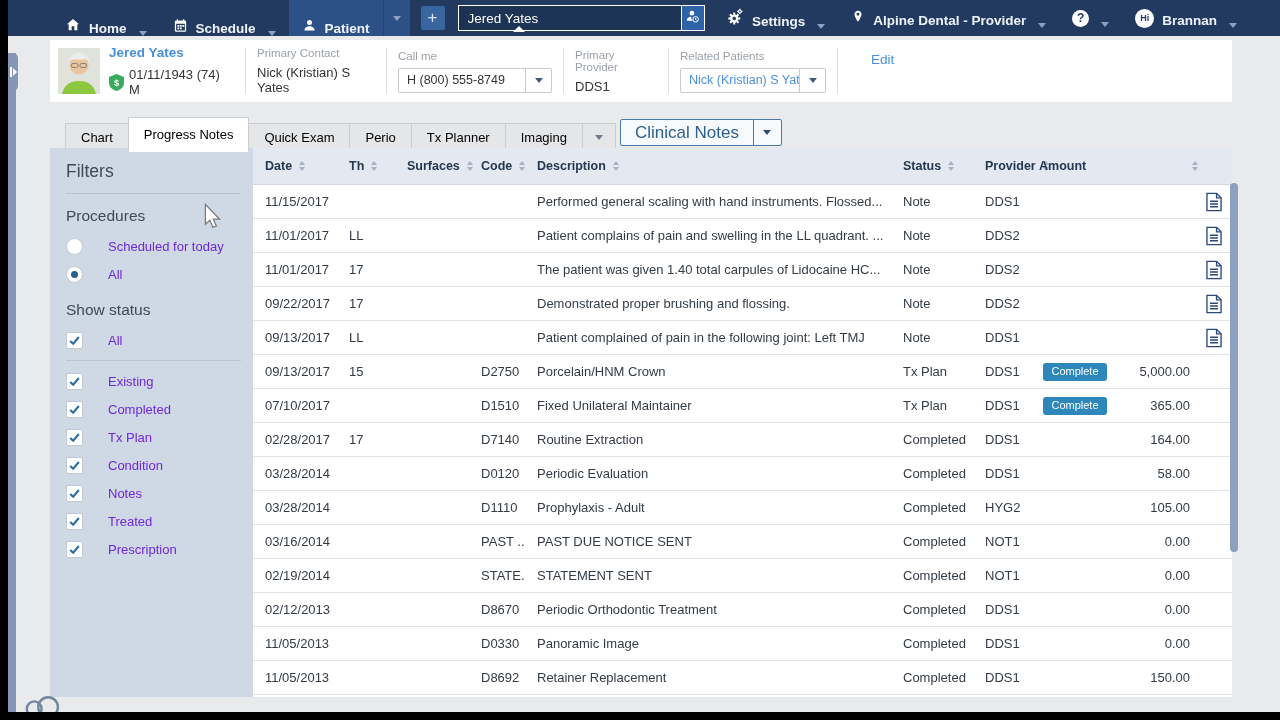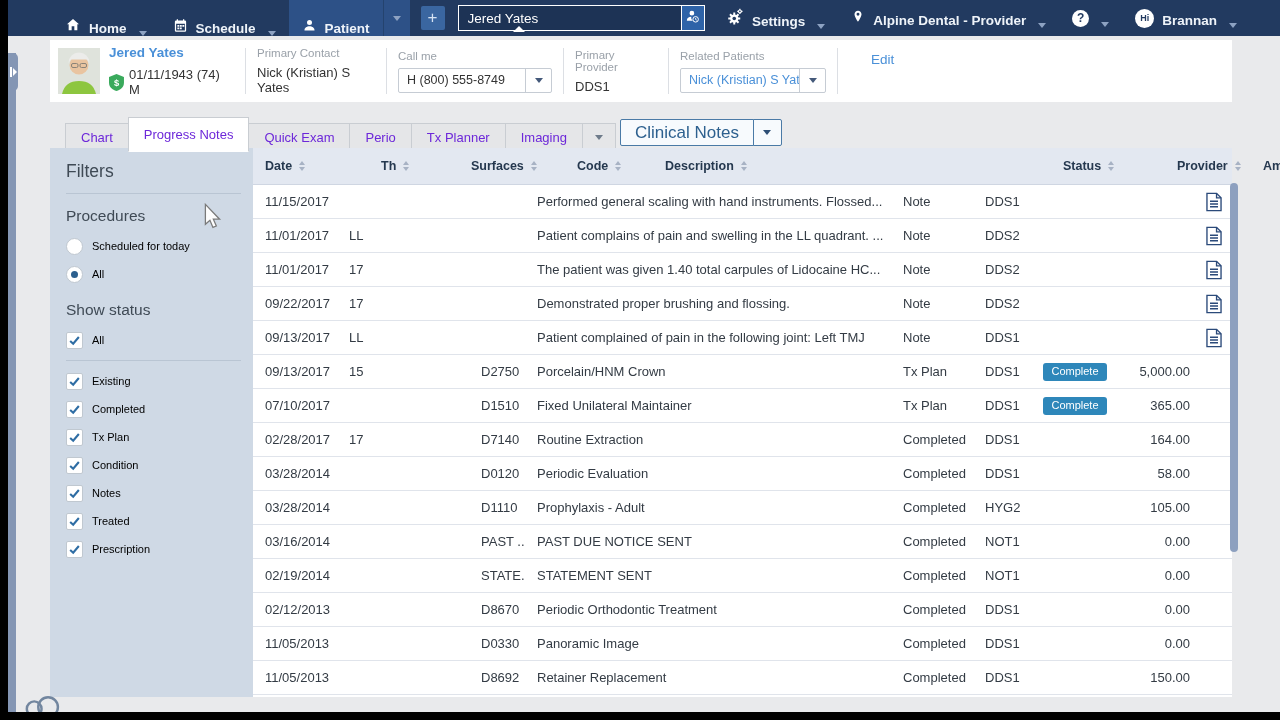--- a/index.html
+++ b/index.html
@@ -45,44 +45,44 @@
   .scaret i{width:0;height:0;border-left:4px solid transparent;border-right:4px solid transparent;border-top:5px solid #44597a;}
   .fld-call{width:154px;flex:none;}
   .fld-prov{width:82px;flex:none;}
   .fld-rel{width:146px;flex:none;}
   .fld-rel .stext{color:#4a90d8;}
   .edit-link{color:#4a90d8;font-size:13.5px;margin-left:22px;align-self:flex-start;margin-top:12px;cursor:pointer;}
 
   
   .tabbar{position:absolute;left:42px;top:118px;width:1182px;height:34px;}
   .tabstrip{position:absolute;left:15px;bottom:0;display:flex;align-items:flex-end;}
-  .tab{height:27px;line-height:27px;padding:0 15px;background:#e5e6e8;border:1px solid #c9cdd2;margin-right:-1px;font-size:13px;color:#6d28d9;cursor:pointer;white-space:nowrap;}
+  .tab{height:27px;line-height:27px;padding:0 15px;background:#e5e6e8;border:1px solid #c9cdd2;margin-right:-1px;font-size:13px;color:#000000;cursor:pointer;white-space:nowrap;}
   .tab.active{height:33px;line-height:33px;background:#fff;border-bottom:1px solid #fff;position:relative;z-index:2;}
   .tab-caret{width:32px;display:flex;align-items:center;justify-content:center;height:27px;padding:0;}
   .tab-caret i{width:0;height:0;border-left:4.5px solid transparent;border-right:4.5px solid transparent;border-top:5px solid #6e7b8a;}
   .clinical{position:absolute;left:570px;top:1px;height:27px;display:flex;border-radius:2px;}
   .cn-main{padding:0 14px;line-height:25px;background:#f7fafd;border:1px solid #4a7aa6;color:#2d608f;font-size:17px;border-radius:2px 0 0 2px;cursor:pointer;}
   .cn-caret{width:27px;background:#f7fafd;border:1px solid #4a7aa6;border-left:1px solid #4a7aa6;margin-left:-1px;display:flex;align-items:center;justify-content:center;border-radius:0 2px 2px 0;cursor:pointer;}
   .cn-caret i{width:0;height:0;border-left:4.5px solid transparent;border-right:4.5px solid transparent;border-top:5px solid #2d4e75;}
 
   
   .content{position:absolute;left:42px;top:148px;width:1182px;height:549px;background:#fff;}
   .sidebar{position:absolute;left:0;top:0;width:203px;height:100%;background:#cfd9e5;}
   .sb-title{margin:13px 16px 11px;font-size:17.5px;color:#3f4a55;font-weight:400;}
   .sb-hr{height:1px;background:#b9c5d3;margin:0 12px 0 16px;}
   .sb-h{margin:13px 16px 7px;font-size:15.5px;color:#3f4a55;font-weight:400;}
-  .opt{display:flex;align-items:center;gap:9px;margin-left:16px;height:28px;font-size:11px;color:#000000;cursor:pointer;}
+  .opt{display:flex;align-items:center;gap:25px;margin-left:16px;height:28px;font-size:13px;color:#6d28d9;cursor:pointer;}
   .radio{width:15px;height:15px;border-radius:50%;background:#fff;border:1px solid #c0c8d0;flex:none;display:flex;align-items:center;justify-content:center;}
   .radio.sel .dot{width:7px;height:7px;border-radius:50%;background:#2b5f8e;}
   .checkbox{width:15px;height:15px;background:#fff;border:1px solid #c0c8d0;border-radius:2px;flex:none;display:flex;align-items:center;justify-content:center;}
   .opt-sp{height:6px;}
 
   
   .table{position:absolute;left:203px;top:0;right:0;bottom:0;}
-  .thead{height:36px;background:#e3e8f1;border-bottom:1px solid #cfd6e2;display:grid;grid-template-columns:92px 58px 66px 56px 366px 82px 66px 189px;align-items:center;gap:32px;}
+  .thead{height:36px;background:#e3e8f1;border-bottom:1px solid #cfd6e2;display:grid;grid-template-columns:92px 58px 66px 56px 366px 82px 66px 189px;align-items:center;}
   .th{display:flex;align-items:center;font-weight:700;font-size:12.5px;color:#25384f;cursor:pointer;}
   .th.c0,.th.c3,.th.c4,.th.c5,.th.c6{padding-left:12px;}
   .th.c1,.th.c2{padding-left:4px;}
   .th.c7{justify-content:space-between;padding-right:30px;}
   .sort{display:inline-flex;flex-direction:column;gap:2px;margin-left:7px;}
   .sort .su{width:0;height:0;border-left:3.5px solid transparent;border-right:3.5px solid transparent;border-bottom:4px solid #a7b2c4;}
   .sort .sd{width:0;height:0;border-left:3.5px solid transparent;border-right:3.5px solid transparent;border-top:4px solid #a7b2c4;}
   .trow{height:33px;border-bottom:1px solid #e0e4eb;display:grid;grid-template-columns:92px 58px 66px 56px 366px 82px 66px 72px 89px 28px;align-items:center;font-size:13px;color:#333b44;background:#fff;}
   .td{white-space:nowrap;overflow:hidden;}
   .td.date,.td.code,.td.desc,.td.status,.td.prov{padding-left:12px;}

